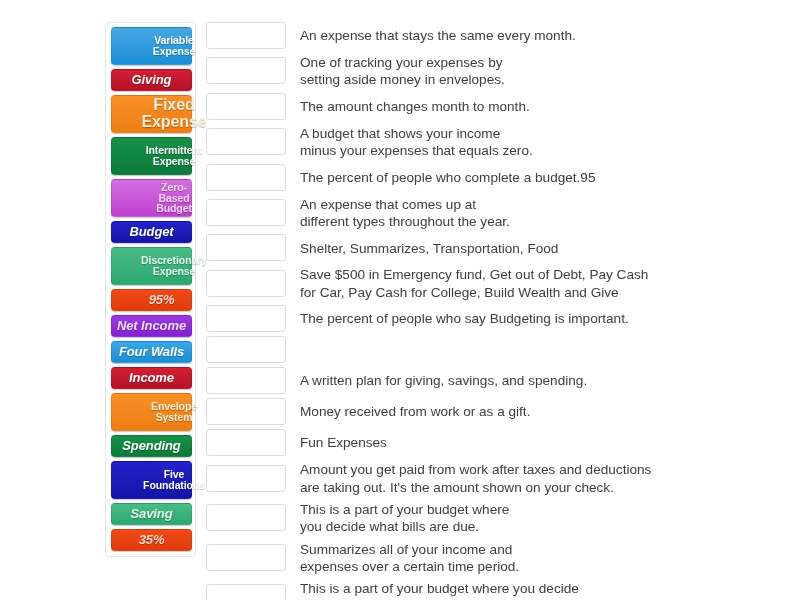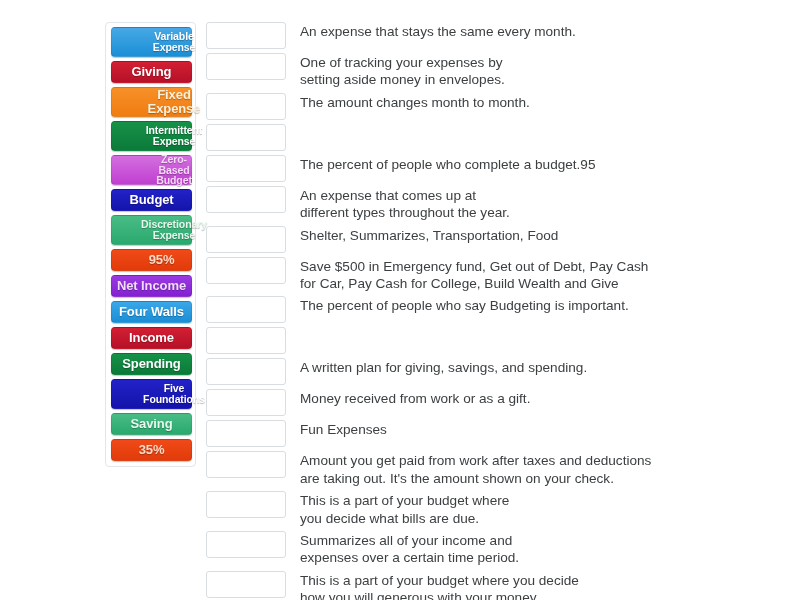--- a/index.html
+++ b/index.html
@@ -59,34 +59,34 @@
 
   .tile-label {
     font-weight: bold;
     line-height: 1.04;
     letter-spacing: -0.1px;
     text-shadow: 0 1px 1px rgba(0,0,0,0.28);
     display: block;
   }
 
   
-  .tile.h1 { height: 14px; }
-  .tile.h2 { height: 30px; padding-left: 48px; }
+  .tile.h1 { height: 14px; font-style: italic; }
+  .tile.h2 { height: 38px; padding-left: 48px; }
 
   
   .rows {
     margin-top: 22px;
     margin-left: 10px;
     display: flex;
     flex-direction: column;
   }
   .row {
     display: flex;
     flex-direction: row;
-    align-items: flex-start;
+    align-items: center;
     margin-bottom: 4px;
   }
   .drop-blank {
     width: 80px;
     height: 27px;
     border: 1px solid #d8dde2;
     border-radius: 3px;
     background: #ffffff;
     box-sizing: border-box;
     flex: 0 0 auto;
@@ -109,21 +109,21 @@
 
   <div class="tiles-panel" id="tiles-panel">
       <div class="tile h2" style="background: linear-gradient(rgb(71, 168, 229) 0%, rgb(26, 143, 214) 100%);">
         <span class="tile-label" style="color: rgb(255, 255, 255); font-size: 10.5px; white-space: pre-line;">Variable
 Expense</span>
       </div>
       <div class="tile h1" style="background: linear-gradient(rgb(210, 31, 51) 0%, rgb(181, 17, 41) 100%);">
         <span class="tile-label" style="color: rgb(255, 255, 255); font-size: 13px; white-space: pre-line;">Giving</span>
       </div>
       <div class="tile h2" style="background: linear-gradient(rgb(247, 144, 40) 0%, rgb(239, 125, 18) 100%);">
-        <span class="tile-label" style="color: rgb(253, 240, 216); font-size: 13px; white-space: pre-line;">Fixed
+        <span class="tile-label" style="color: rgb(253, 240, 216); font-size: 16px; white-space: pre-line;">Fixed
 Expense</span>
       </div>
       <div class="tile h2" style="background: linear-gradient(rgb(22, 145, 72) 0%, rgb(12, 122, 57) 100%);">
         <span class="tile-label" style="color: rgb(255, 255, 255); font-size: 10.5px; white-space: pre-line;">Intermittent
 Expense</span>
       </div>
       <div class="tile h2" style="background: linear-gradient(rgb(212, 111, 224) 0%, rgb(192, 63, 208) 100%);">
         <span class="tile-label" style="color: rgb(246, 217, 248); font-size: 10.5px; white-space: pre-line;">Zero-Based
 Budget</span>
       </div>
@@ -139,20 +139,24 @@
       </div>
       <div class="tile h1" style="background: linear-gradient(rgb(154, 58, 224) 0%, rgb(132, 32, 210) 100%);">
         <span class="tile-label" style="color: rgb(240, 221, 251); font-size: 13px; white-space: pre-line;">Net Income</span>
       </div>
       <div class="tile h1" style="background: linear-gradient(rgb(58, 167, 232) 0%, rgb(26, 142, 214) 100%);">
         <span class="tile-label" style="color: rgb(255, 255, 255); font-size: 13px; white-space: pre-line;">Four Walls</span>
       </div>
       <div class="tile h1" style="background: linear-gradient(rgb(210, 31, 51) 0%, rgb(181, 17, 41) 100%);">
         <span class="tile-label" style="color: rgb(255, 255, 255); font-size: 13px; white-space: pre-line;">Income</span>
       </div>
+      <div class="tile h2" style="background: linear-gradient(rgb(247, 144, 40) 0%, rgb(239, 125, 18) 100%);">
+        <span class="tile-label" style="color: rgb(253, 240, 216); font-size: 10.5px; white-space: pre-line;">Envelope
+System</span>
+      </div>
       <div class="tile h1" style="background: linear-gradient(rgb(22, 145, 72) 0%, rgb(12, 122, 57) 100%);">
         <span class="tile-label" style="color: rgb(255, 255, 255); font-size: 13px; white-space: pre-line;">Spending</span>
       </div>
       <div class="tile h2" style="background: linear-gradient(rgb(34, 34, 200) 0%, rgb(20, 20, 171) 100%);">
         <span class="tile-label" style="color: rgb(255, 255, 255); font-size: 10.5px; white-space: pre-line;">Five
 Foundations</span>
       </div>
       <div class="tile h1" style="background: linear-gradient(rgb(73, 188, 134) 0%, rgb(42, 169, 110) 100%);">
         <span class="tile-label" style="color: rgb(232, 248, 238); font-size: 13px; white-space: pre-line;">Saving</span>
       </div>
@@ -170,20 +174,22 @@
         <div class="drop-blank"></div>
         <div class="prompt">One of tracking your expenses by
 setting aside money in envelopes.</div>
       </div>
       <div class="row">
         <div class="drop-blank"></div>
         <div class="prompt">The amount changes month to month.</div>
       </div>
       <div class="row">
         <div class="drop-blank"></div>
+        <div class="prompt">A budget that shows your income
+minus your expenses that equals zero.</div>
       </div>
       <div class="row">
         <div class="drop-blank"></div>
         <div class="prompt">The percent of people who complete a budget.95</div>
       </div>
       <div class="row">
         <div class="drop-blank"></div>
         <div class="prompt">An expense that comes up at
 different types throughout the year.</div>
       </div>

